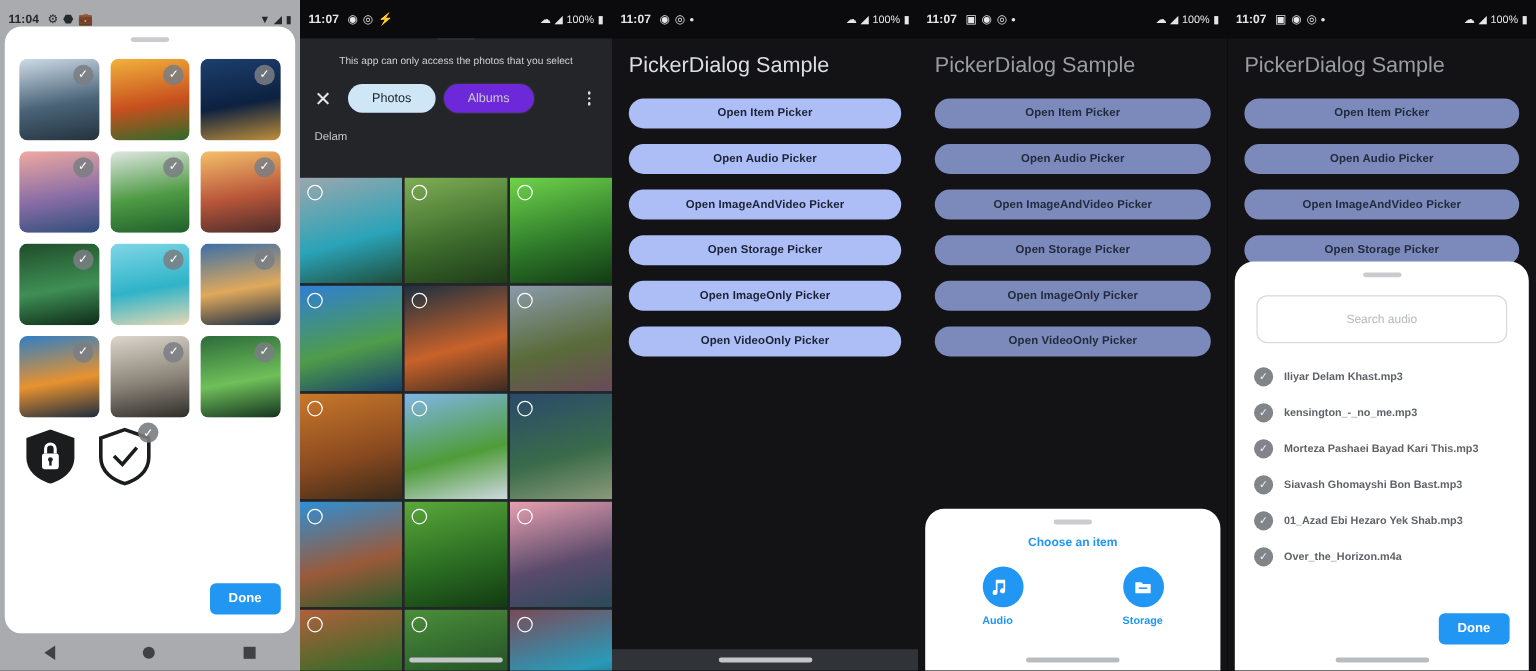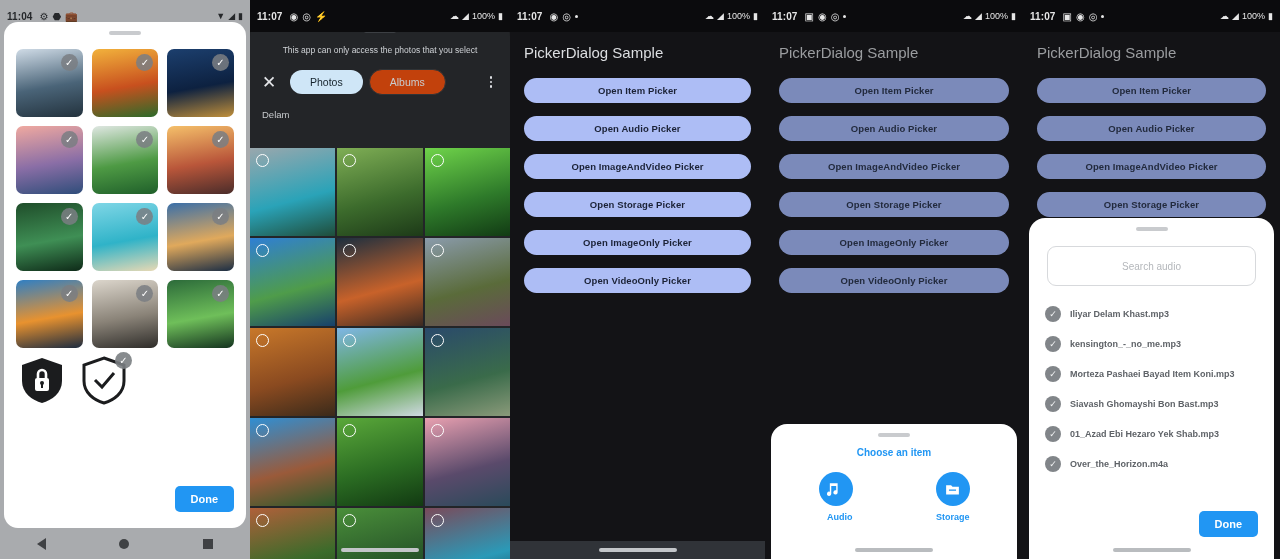--- a/index.html
+++ b/index.html
@@ -76,21 +76,21 @@
     background: #232528; border-radius: 16px 16px 0 0;
   }
   .pp-note { text-align: center; color: #cfd2d6; font-size: 8.5px; margin-top: 12px; }
   .pp-tabs { display: flex; align-items: center; margin-top: 14px; padding: 0 12px; }
   .pp-close { color: #e3e5e8; font-size: 17px; line-height: 1; cursor: pointer; width: 22px; }
   .chip {
     border-radius: 14px; padding: 6px 20px; font-size: 10.5px; cursor: pointer;
     margin-left: 6px; font-weight: 500;
   }
   .chip.on  { background: #cfe6f7; color: #15232c; }
-  .chip.off { background: #c2410c; color: #c9cccf; border: 1px solid #303336; }
+  .chip.off { background: #6d28d9; color: #c9cccf; border: 1px solid #303336; }
   .pp-more { margin-left: auto; color: #dfe1e4; font-size: 13px; line-height: 6px;
              letter-spacing: 0; cursor: pointer; text-align: center; width: 14px; }
   .pp-more span { display: block; width: 2.5px; height: 2.5px; border-radius: 50%;
                   background: #dfe1e4; margin: 2px auto; }
   .pp-recent { color: #c6c9cc; font-size: 9.5px; padding: 14px 0 0 12px; }
   .pp-grid {
     position: absolute; left: 0; right: 0; top: 128px; bottom: 0;
     display: grid; grid-template-columns: repeat(3, 1fr); gap: 2px;
   }
   .pp-cell { position: relative; height: 88px; overflow: hidden; }
@@ -101,39 +101,39 @@
   }
   .gesturebar {
     position: absolute; left: 0; right: 0; bottom: 0; height: 18px;
     display: flex; align-items: center; justify-content: center; z-index: 60;
   }
   .gesturebar .pill { width: 78px; height: 3.5px; border-radius: 3px; background: #c3c6c9; }
   .gb-dark { background: #303338; }
   .gb-tr   { background: transparent; }
 
   
-  .app-title { color: #dcdee1; font-size: 15px; padding: 12px 14px 0 14px; }
+  .app-title { color: #dcdee1; font-size: 18px; padding: 12px 14px 0 14px; }
   .btn-list { padding: 17px 14px 0 14px; display: flex; flex-direction: column; gap: 13px; }
   .pbtn {
     border: none; border-radius: 16px; height: 25px; width: 100%;
     font-size: 9.5px; font-weight: 700; color: #1b2236; cursor: pointer;
     background: #adbdf5; letter-spacing: .1px;
   }
   .dim .pbtn { background: #7b8aba; color: #222a3d; }
   .dim .app-title { color: #9b9da0; }
 
   
   .sheet-choose {
     position: absolute; left: 6px; right: 6px; bottom: 0; height: 135px;
     background: #fff; border-radius: 16px 16px 0 0; z-index: 30;
   }
   .choose-title { text-align: center; color: #2196f3; font-size: 10px;
                   font-weight: 700; margin-top: 10px; }
   .choose-row { display: flex; justify-content: space-around; margin-top: 14px; padding: 0 6px; }
-  .choose-item { display: flex; flex-direction: column; align-items: flex-end; gap: 6px; cursor: pointer; }
+  .choose-item { display: flex; flex-direction: column; align-items: flex-start; gap: 6px; cursor: pointer; }
   .choose-circle {
     width: 34px; height: 34px; border-radius: 50%; background: #2196f3;
     display: flex; align-items: center; justify-content: center; color: #fff;
   }
   .choose-label { color: #2196f3; font-size: 9px; font-weight: 700; }
 
   
   .sheet-audio {
     position: absolute; left: 6px; right: 6px; top: 218px; bottom: 0;
     background: #fff; border-radius: 16px 16px 0 0; z-index: 30;
@@ -471,21 +471,21 @@
           <div class="audio-row">
             <span class="audio-check">✓</span>
             <span class="audio-name">Iliyar Delam Khast.mp3</span>
           </div>
           <div class="audio-row">
             <span class="audio-check">✓</span>
             <span class="audio-name">kensington_-_no_me.mp3</span>
           </div>
           <div class="audio-row">
             <span class="audio-check">✓</span>
-            <span class="audio-name">Morteza Pashaei Bayad Item Koni.mp3</span>
+            <span class="audio-name">Morteza Pashaei Bayad Kari This.mp3</span>
           </div>
           <div class="audio-row">
             <span class="audio-check">✓</span>
             <span class="audio-name">Siavash Ghomayshi Bon Bast.mp3</span>
           </div>
           <div class="audio-row">
             <span class="audio-check">✓</span>
             <span class="audio-name">01_Azad Ebi Hezaro Yek Shab.mp3</span>
           </div>
           <div class="audio-row">

